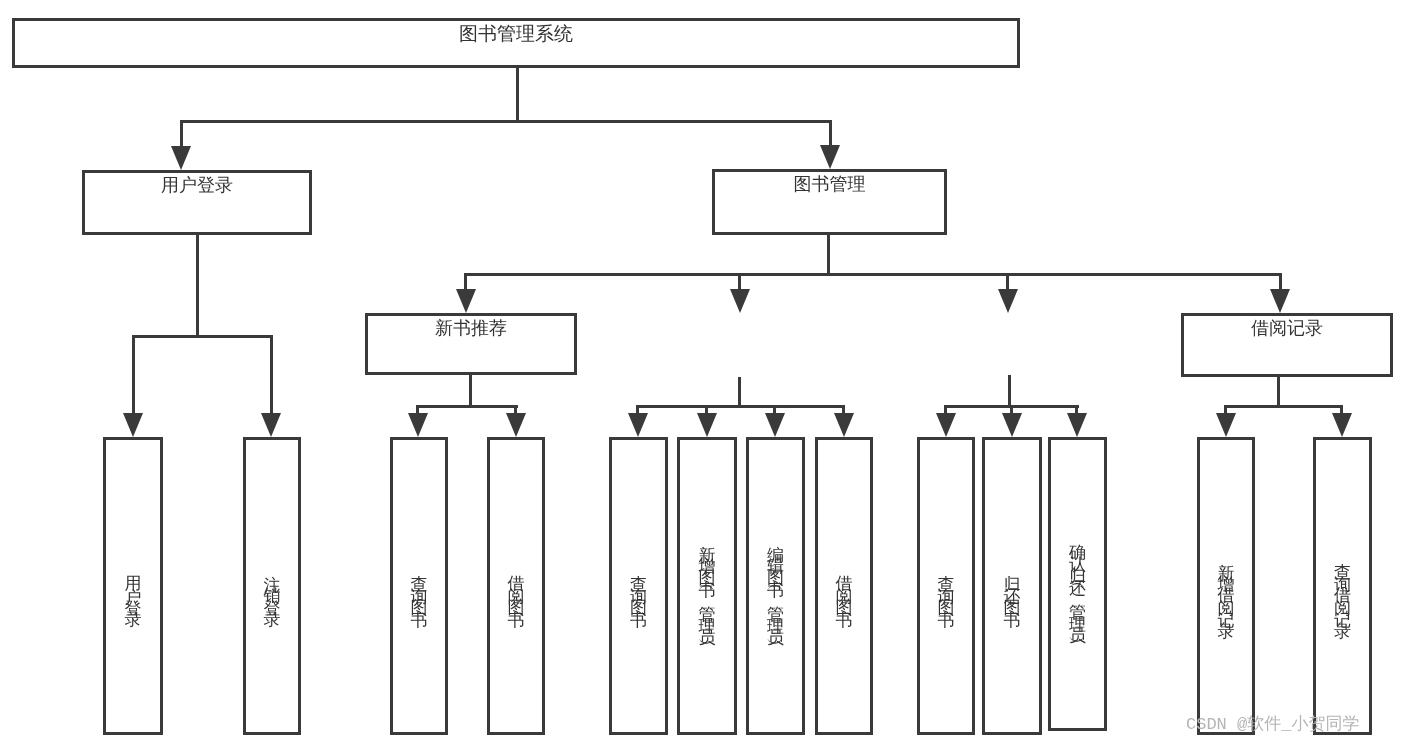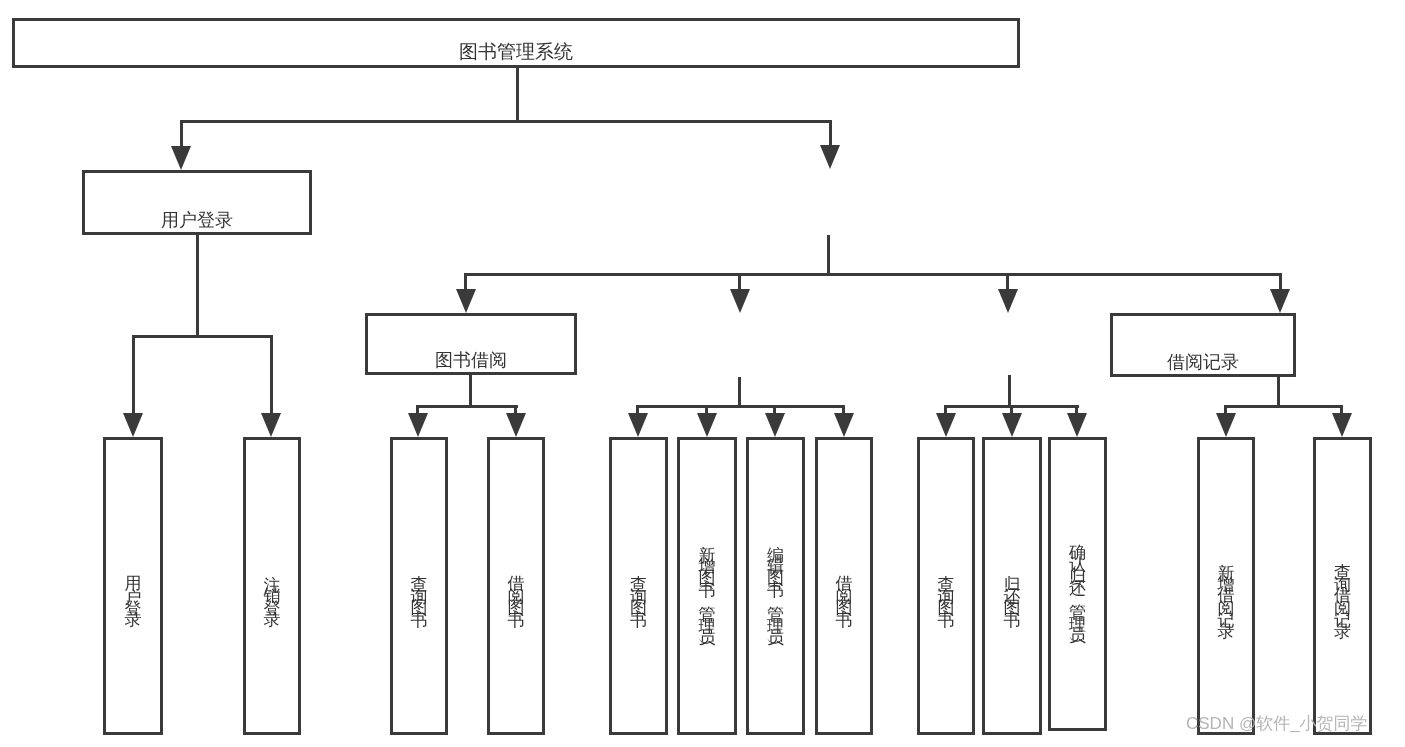--- a/index.html
+++ b/index.html
@@ -7,21 +7,21 @@
     --text:#333333;
     --wm:#b5b5b5;
   }
   html,body{margin:0;padding:0;background:#ffffff;}
   body{font-family:"Liberation Sans","DejaVu Sans",sans-serif;}
   .canvas{
     position:relative;width:1405px;height:747px;background:#ffffff;overflow:hidden;
   }
   .box{
     position:absolute;border:3px solid var(--line);background:#ffffff;
-    display:flex;align-items:flex-end;justify-content:center;
+    display:flex;align-items:flex-start;justify-content:center;
     color:var(--text);font-size:18px;box-sizing:border-box;
   }
   .box.root{font-size:19px;}
   .vbox{
     position:absolute;border:3px solid var(--line);background:#ffffff;
     display:flex;align-items:center;justify-content:center;
     color:var(--text);font-size:17px;box-sizing:border-box;
     writing-mode:vertical-rl;text-orientation:mixed;letter-spacing:12px;
     line-height:1;
   }
@@ -48,43 +48,46 @@
   <div class="vl" style="left:516px;top:68px;height:54px;"></div>
   <div class="hl" style="left:180px;top:120px;width:651px;"></div>
   <div class="vl" style="left:180px;top:120px;height:30px;"></div>
   <div class="arr" style="left:171px;top:146px;"></div>
   <div class="vl" style="left:829px;top:120px;height:28px;"></div>
   <div class="arr" style="left:820px;top:145px;"></div>
 
   <div class="box" style="left:82px;top:170px;width:230px;height:65px;">
     <span>用户登录</span>
   </div>
+  <div class="box" style="left:712px;top:169px;width:235px;height:66px;">
+    <span>图书管理</span>
+  </div>
 
   <div class="vl" style="left:196px;top:235px;height:102px;"></div>
   <div class="hl" style="left:132px;top:335px;width:141px;"></div>
   <div class="vl" style="left:132px;top:335px;height:80px;"></div>
   <div class="arr" style="left:123px;top:413px;"></div>
   <div class="vl" style="left:270px;top:335px;height:80px;"></div>
   <div class="arr" style="left:261px;top:413px;"></div>
 
   <div class="vl" style="left:827px;top:235px;height:40px;"></div>
   <div class="hl" style="left:465px;top:273px;width:817px;"></div>
   <div class="vl" style="left:464px;top:273px;height:20px;"></div>
   <div class="arr" style="left:456px;top:289px;"></div>
   <div class="vl" style="left:738px;top:273px;height:20px;"></div>
   <div class="arr" style="left:730px;top:289px;"></div>
   <div class="vl" style="left:1006px;top:273px;height:20px;"></div>
   <div class="arr" style="left:998px;top:289px;"></div>
   <div class="vl" style="left:1279px;top:273px;height:20px;"></div>
   <div class="arr" style="left:1270px;top:289px;"></div>
 
   <div class="box" style="left:365px;top:313px;width:212px;height:62px;">
-    <span>图书借阅</span>
+    <span>新书推荐</span>
   </div>
-  <div class="box" style="left:1110px;top:313px;width:186px;height:64px;">
+  <div class="box" style="left:1181px;top:313px;width:212px;height:64px;">
     <span>借阅记录</span>
   </div>
 
   <div class="vl" style="left:469px;top:375px;height:32px;"></div>
   <div class="hl" style="left:417px;top:405px;width:101px;"></div>
   <div class="vl" style="left:416px;top:405px;height:12px;"></div>
   <div class="arr" style="left:408px;top:413px;"></div>
   <div class="vl" style="left:514px;top:405px;height:12px;"></div>
   <div class="arr" style="left:506px;top:413px;"></div>
 
@@ -152,15 +155,15 @@
     <span>确认归还（管理员）</span>
   </div>
 
   <div class="vbox" style="left:1197px;top:437px;width:58px;height:298px;">
     <span>新增借阅记录</span>
   </div>
   <div class="vbox" style="left:1313px;top:437px;width:59px;height:298px;">
     <span>查询借阅记录</span>
   </div>
 
-  <div class="watermark" style="left:1186px;top:712px;">CSDN @软件_小贺同学</div>
+  <div class="watermark" style="left:1186px;top:712px;font-family:Liberation Mono, monospace;">CSDN @软件_小贺同学</div>
 
 </div>
 
 </body></html>

